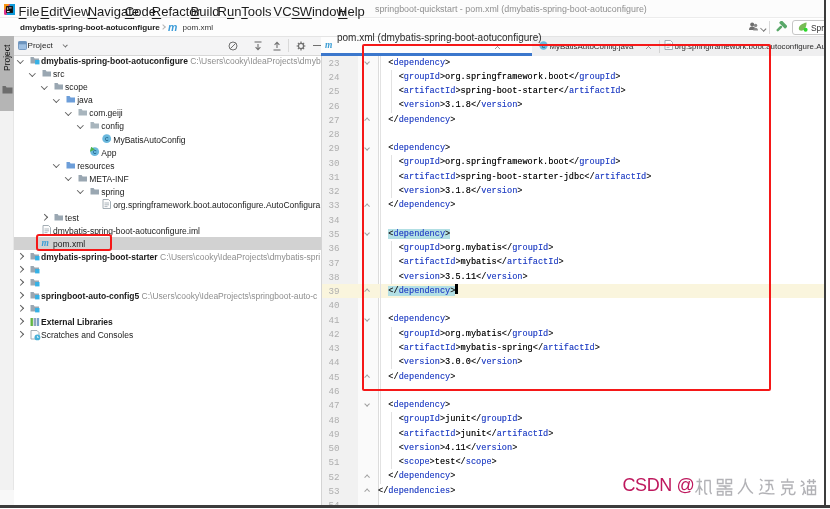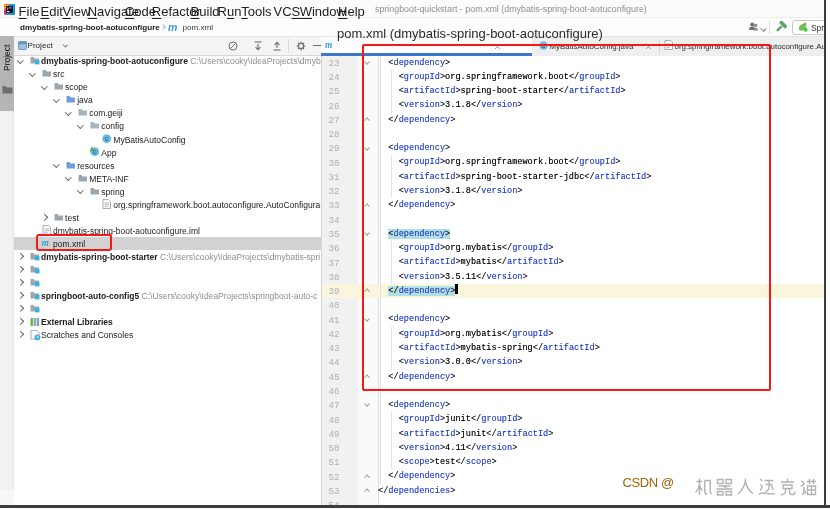--- a/index.html
+++ b/index.html
@@ -91,21 +91,21 @@
   </svg>
 <div class="abs" style="left:288px;top:39px;width:1px;height:13px;background:#d9d9d9"></div>
 <svg class="icn" style="left:295.5px;top:40.5px" width="10" height="10" viewBox="0 0 10 10" xmlns="http://www.w3.org/2000/svg">
     <circle cx="5" cy="5" r="2.6" fill="none" stroke="#6f6f6f" stroke-width="1.3"></circle>
     <path d="M5 0.6 V2 M5 8 V9.4 M0.6 5 H2 M8 5 H9.4 M1.9 1.9 L2.9 2.9 M7.1 7.1 L8.1 8.1 M8.1 1.9 L7.1 2.9 M2.9 7.1 L1.9 8.1" stroke="#6f6f6f" stroke-width="1.2"></path>
   </svg>
 <div class="abs" style="left:312.5px;top:44.5px;width:8px;height:1.2px;background:#6f6f6f"></div>
 <div class="abs" style="left:321px;top:37px;width:210.5px;height:18.5px;background:#fdfdfd"></div>
 <div class="abs" style="left:321px;top:52.5px;width:210.5px;height:3px;background:#3b77cc"></div>
 <div class="abs" style="left:325px;top:40.5px;font-size:9.5px;font-family:'Liberation Serif',serif;font-style:italic;font-weight:bold;color:#3e9fd6;line-height:9.5px">m</div>
-<div class="abs" style="left:337px;top:26px;font-size:13px;color:#2b2b2b">pom.xml (dmybatis-spring-boot-aotuconfigure)</div>
+<div class="abs" style="left:337px;top:32px;font-size:10px;color:#2b2b2b">pom.xml (dmybatis-spring-boot-aotuconfigure)</div>
 <svg class="icn" style="left:493.5px;top:42.5px" width="7" height="7" viewBox="0 0 7 7" xmlns="http://www.w3.org/2000/svg">
     <path d="M1 1 L6 6 M6 1 L1 6" stroke="#9a9a9a" stroke-width="1"></path>
   </svg>
 <svg class="icn" style="left:539px;top:40.5px" width="9" height="9" viewBox="0 0 9 9" xmlns="http://www.w3.org/2000/svg">
     <circle cx="4.5" cy="4.5" r="4.2" fill="#6ab8dd"></circle>
     <text x="4.5" y="7" font-size="6.8" font-family="Liberation Sans" fill="#16577d" text-anchor="middle">c</text>
   </svg>
 <div class="abs" style="left:549.5px;top:41.8px;font-size:7.9px;color:#2b2b2b">MyBatisAutoConfig.java</div>
 <svg class="icn" style="left:645px;top:42.5px" width="7" height="7" viewBox="0 0 7 7" xmlns="http://www.w3.org/2000/svg">
     <path d="M1 1 L6 6 M6 1 L1 6" stroke="#9a9a9a" stroke-width="1"></path>
@@ -319,21 +319,21 @@
 <div class="cl" style="top:369.50px">  <s>&lt;/</s><b>dependency</b><s>&gt;</s></div>
 <div class="cl" style="top:398.04px">  <s>&lt;</s><b>dependency</b><s>&gt;</s></div>
 <div class="cl" style="top:412.31px">    <s>&lt;</s><b>groupId</b><s>&gt;</s>junit<s>&lt;/</s><b>groupId</b><s>&gt;</s></div>
 <div class="cl" style="top:426.58px">    <s>&lt;</s><b>artifactId</b><s>&gt;</s>junit<s>&lt;/</s><b>artifactId</b><s>&gt;</s></div>
 <div class="cl" style="top:440.85px">    <s>&lt;</s><b>version</b><s>&gt;</s>4.11<s>&lt;/</s><b>version</b><s>&gt;</s></div>
 <div class="cl" style="top:455.12px">    <s>&lt;</s><b>scope</b><s>&gt;</s>test<s>&lt;/</s><b>scope</b><s>&gt;</s></div>
 <div class="cl" style="top:469.39px">  <s>&lt;/</s><b>dependency</b><s>&gt;</s></div>
 <div class="cl" style="top:483.66px"><s>&lt;/</s><b>dependencies</b><s>&gt;</s></div>
 <div class="redbox" style="left:361.5px;top:44px;width:409px;height:347px"></div>
 <div class="redbox" style="left:35.5px;top:234px;width:76px;height:16.5px;border-width:2.4px;border-radius:3px"></div>
-<div class="abs" style="left:622.5px;top:475px;font-size:13px;color:#a16207;letter-spacing:-0.4px">CSDN @</div>
+<div class="abs" style="left:622.5px;top:475px;font-size:18px;color:#be185d;letter-spacing:-0.4px">CSDN @</div>
 <svg class="icn" style="left:695.0px;top:477.5px" width="17" height="18" viewBox="0 0 17 18" xmlns="http://www.w3.org/2000/svg">
     <path d="M1.5 3.5 H7 M4.5 0.5 V17 M4.5 6 C4 9.5 2.5 12.5 0.5 14.5 M4.5 7.5 C5.5 10 6.5 11.5 7.5 12.5 M9.5 2.5 H15.5 M9.8 2.5 V13.5 C9.8 15.5 10.5 16.3 12.3 16.3 M15.2 2.5 V14 M15.2 14 L16.5 16" stroke="#b2b2b6" stroke-width="1.4" fill="none"></path>
   </svg>
 <svg class="icn" style="left:715.9px;top:477.5px" width="17" height="18" viewBox="0 0 17 18" xmlns="http://www.w3.org/2000/svg">
     <path d="M1.5 1.5 H7 V5.5 H1.5 Z M10 1.5 H15.5 V5.5 H10 Z M2.5 8 H14.5 M7 8 L10.5 10 M0.5 11 H16.5 M1.5 13.5 H7 V17 H1.5 Z M10 13.5 H15.5 V17 H10 Z" stroke="#b2b2b6" stroke-width="1.4" fill="none"></path>
   </svg>
 <svg class="icn" style="left:736.8px;top:477.5px" width="17" height="18" viewBox="0 0 17 18" xmlns="http://www.w3.org/2000/svg">
     <path d="M8.5 0.5 C8.5 5 6.5 11 1 16 M8.5 4 C9.5 8.5 12.5 13 16 15.5" stroke="#b2b2b6" stroke-width="1.4" fill="none"></path>
   </svg>
 <svg class="icn" style="left:757.7px;top:477.5px" width="17" height="18" viewBox="0 0 17 18" xmlns="http://www.w3.org/2000/svg">

